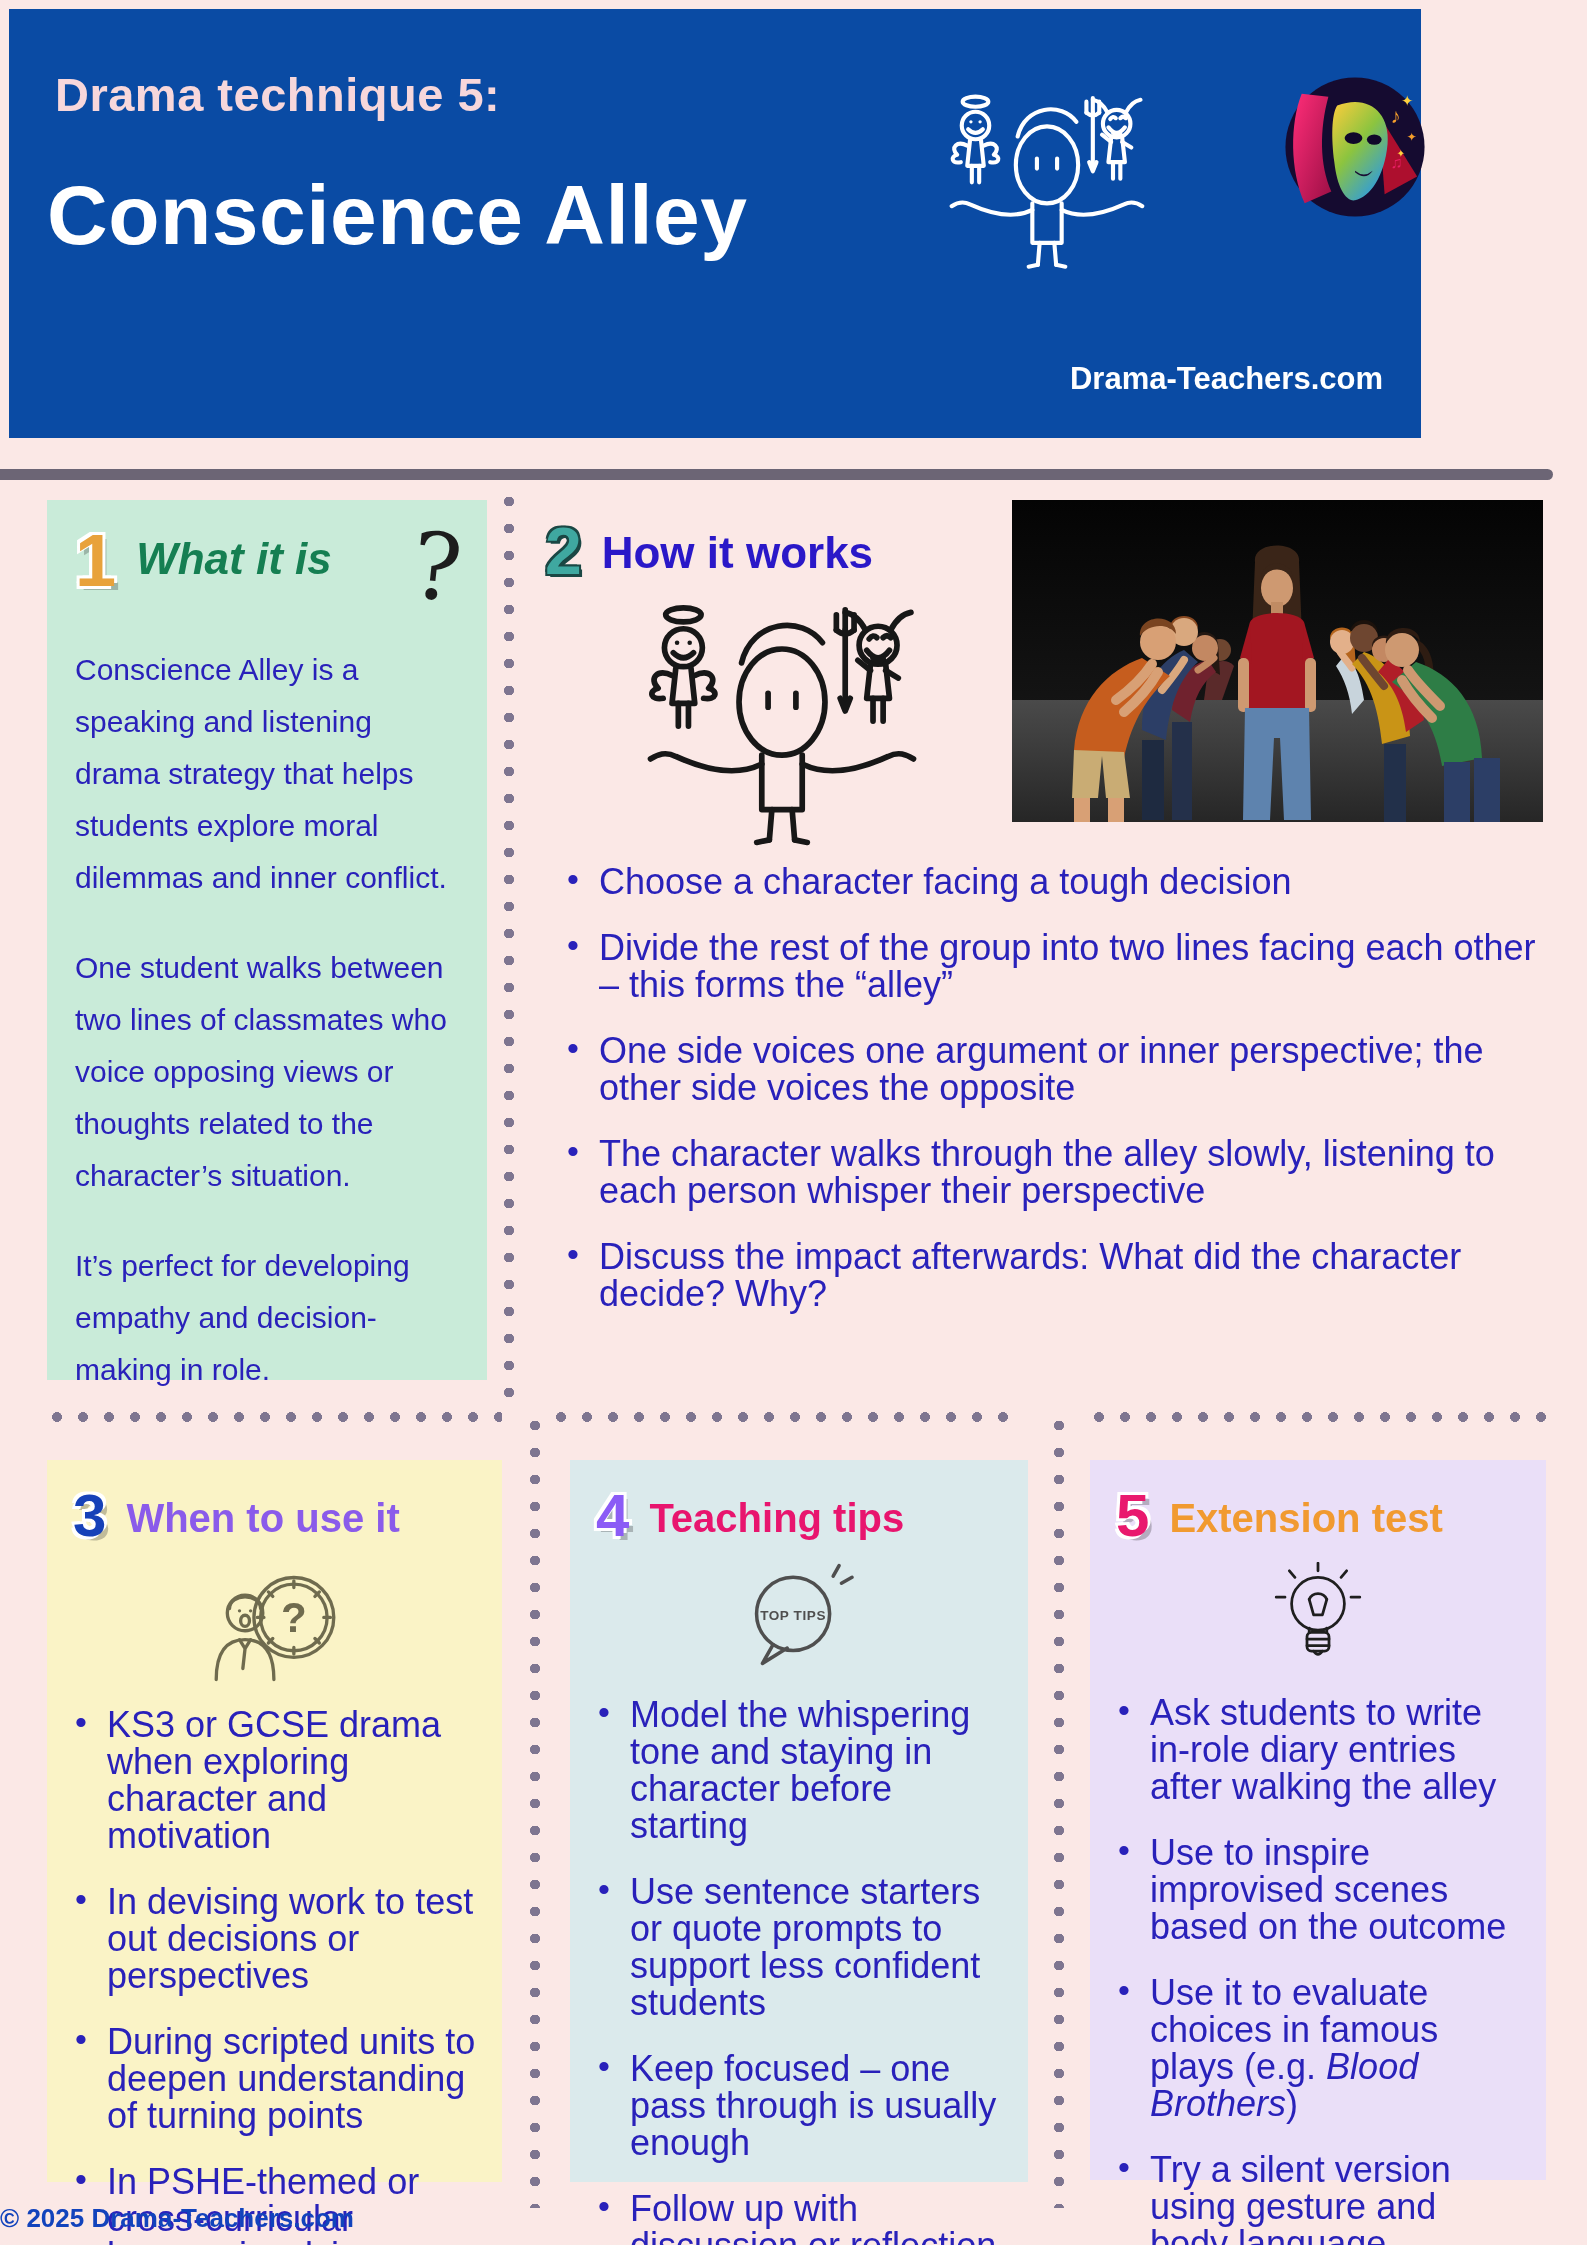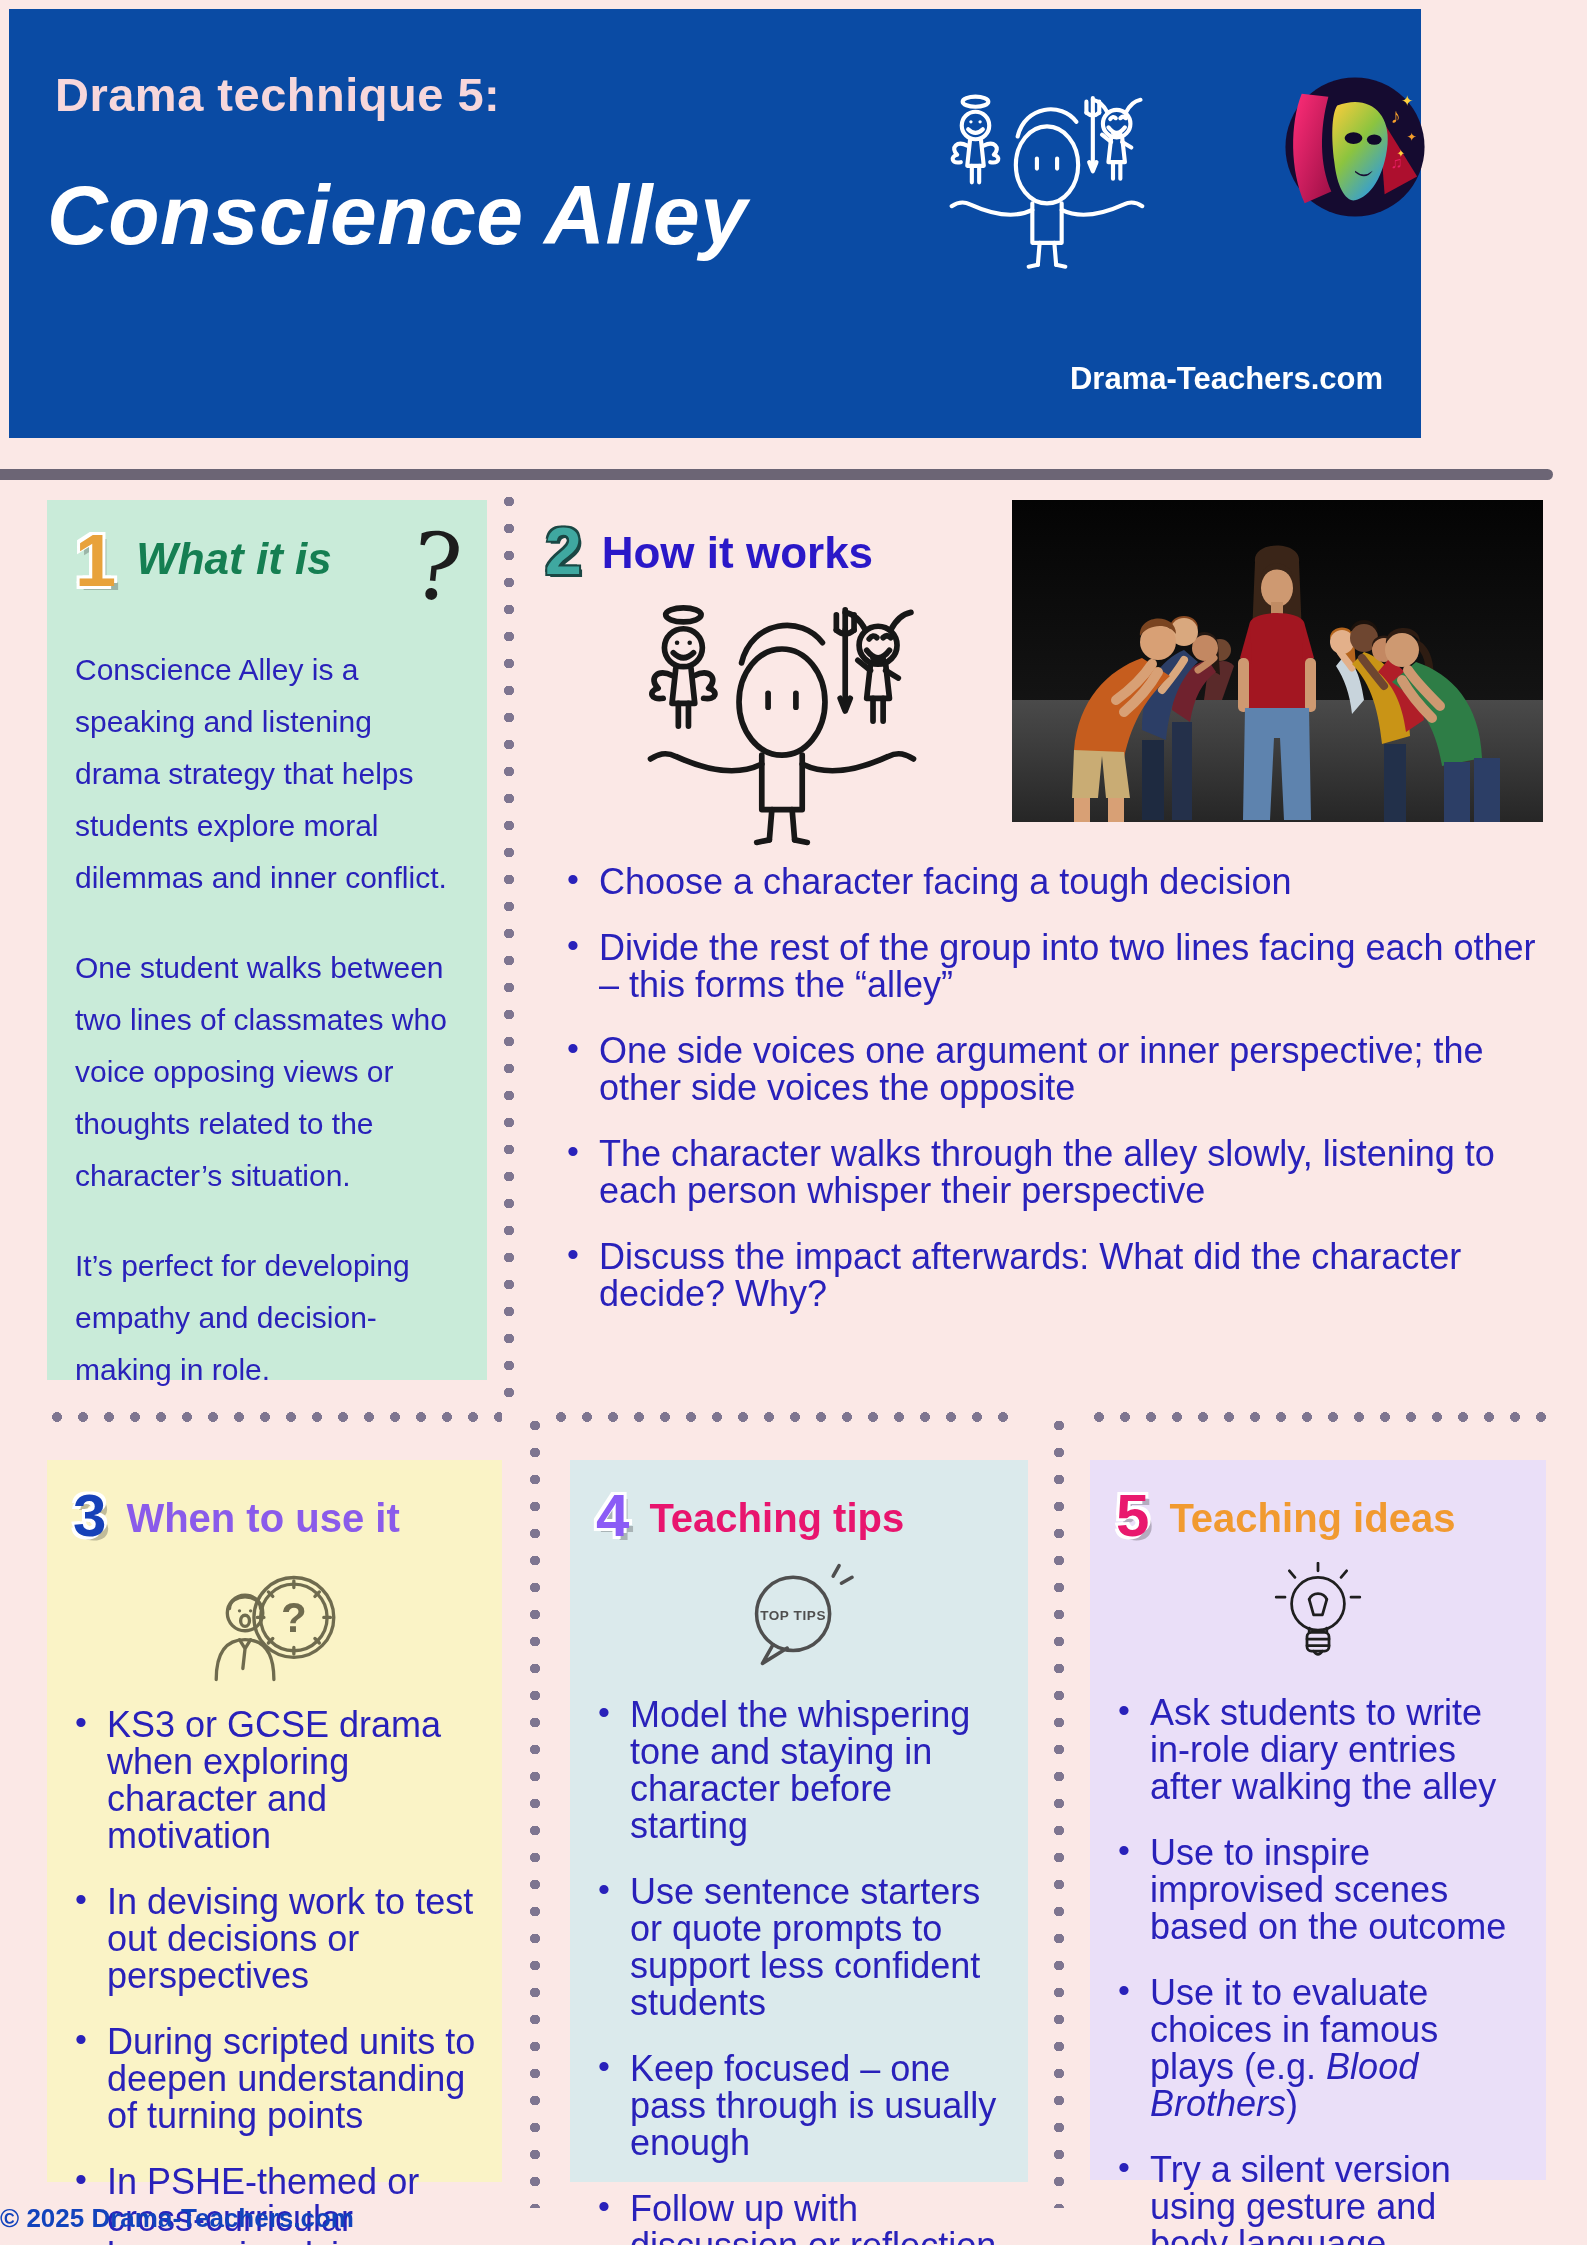--- a/index.html
+++ b/index.html
@@ -3,21 +3,21 @@
 <meta charset="utf-8">
 <style>
   html,body{margin:0;padding:0;background:#777;}
   .page{
     position:relative;width:1587px;height:2245px;background:#FBE8E6;
     font-family:"Liberation Sans",sans-serif;overflow:hidden;margin:0 auto;
   }
   
   .hdr{position:absolute;left:9px;top:9px;width:1412px;height:429px;background:#0A4BA4;}
   .kicker{position:absolute;left:46px;top:58px;font-size:47px;font-weight:bold;color:#F7D7DB;letter-spacing:.5px;}
-  .main-title{position:absolute;left:38px;top:158px;font-size:84px;font-weight:bold;color:#FFFFFF;letter-spacing:.5px;font-style:italic;}
+  .main-title{position:absolute;left:38px;top:158px;font-size:84px;font-weight:bold;color:#FFFFFF;letter-spacing:.5px;}
   .site{position:absolute;right:38px;top:352px;font-size:31px;font-weight:bold;color:#FFFFFF;}
   .hdr-doodle{position:absolute;left:928px;top:52px;width:220px;height:228px;color:#FFFFFF;}
   .logo{position:absolute;left:1272px;top:64px;width:148px;height:148px;}
   .rule{position:absolute;left:0;top:469px;width:1553px;height:11px;background:#6C6575;border-radius:0 8px 8px 0;}
   
   .vdot{position:absolute;width:14px;background-image:radial-gradient(circle 5px at 50% 50%, #7E7590 98%, transparent 100%);background-repeat:repeat-y;background-size:14px 27px;}
   .hdot{position:absolute;height:14px;background-image:radial-gradient(circle 5px at 50% 50%, #7E7590 98%, transparent 100%);background-repeat:repeat-x;background-size:26px 14px;}
   
   .box{position:absolute;box-sizing:border-box;}
   .box-what{left:47px;top:500px;width:440px;height:880px;background:#C9EBD9;padding:24px 28px;}
@@ -285,21 +285,21 @@
       <li>Model the whispering tone and staying in character before starting</li>
       <li>Use sentence starters or quote prompts to support less confident students</li>
       <li>Keep focused – one pass through is usually enough</li>
       <li>Follow up with discussion or reflection to extend the learning</li>
     </ul>
   </section>
 
   <section class="box box-ext">
     <div class="sec-head">
       <span class="sec-num num-5">5</span>
-      <span class="sec-title title-ext">Teaching ideas</span>
+      <span class="sec-title title-ext">Extension test</span>
     </div>
     <div class="box-icon">
       <svg width="108" height="110" viewBox="0 0 90 100" fill="none" stroke="#1F1F1F" stroke-width="2.5" stroke-linecap="round" stroke-linejoin="round">
         <path d="M45,8 V1 M24,14 L19,8 M66,14 L71,8 M15,32 H7 M83,32 H75"></path>
         <circle cx="45" cy="38" r="24"></circle>
         <path d="M37,34 C40,27 50,27 53,34"></path>
         <path d="M37,34 L41,48 M53,34 L49,48 M41,48 H49"></path>
         <path d="M37,60 V64 M53,60 V64"></path>
         <rect x="35" y="64" width="20" height="17" rx="4"></rect>
         <path d="M35,70 H55 M35,76 H55"></path>

